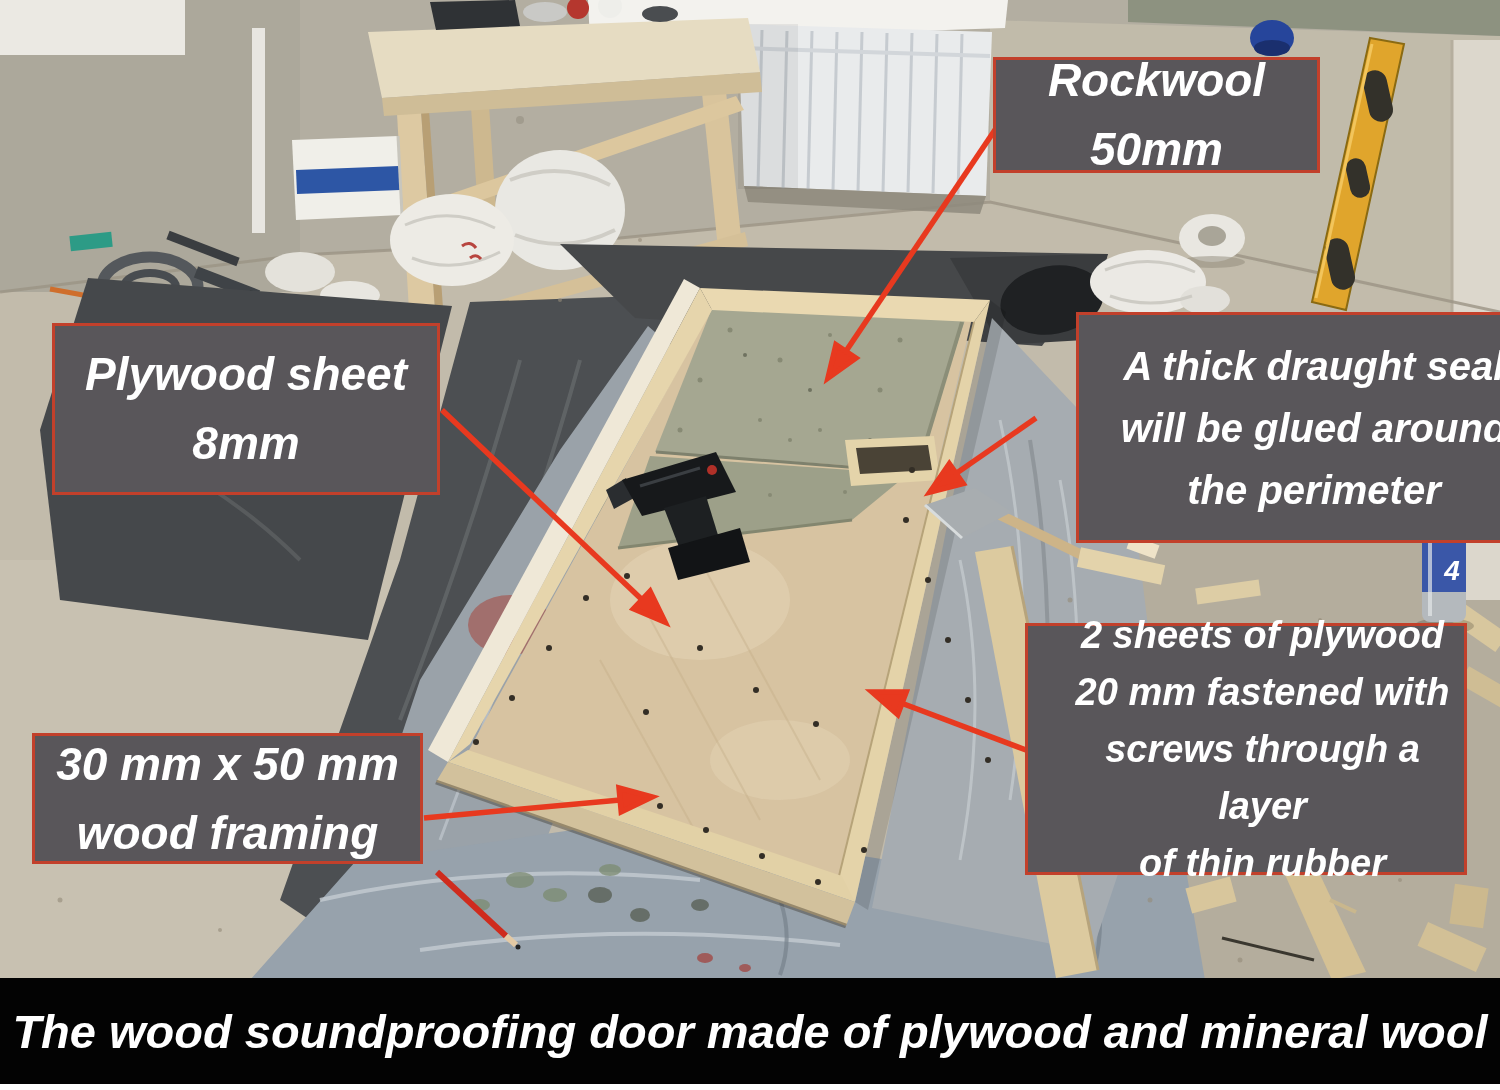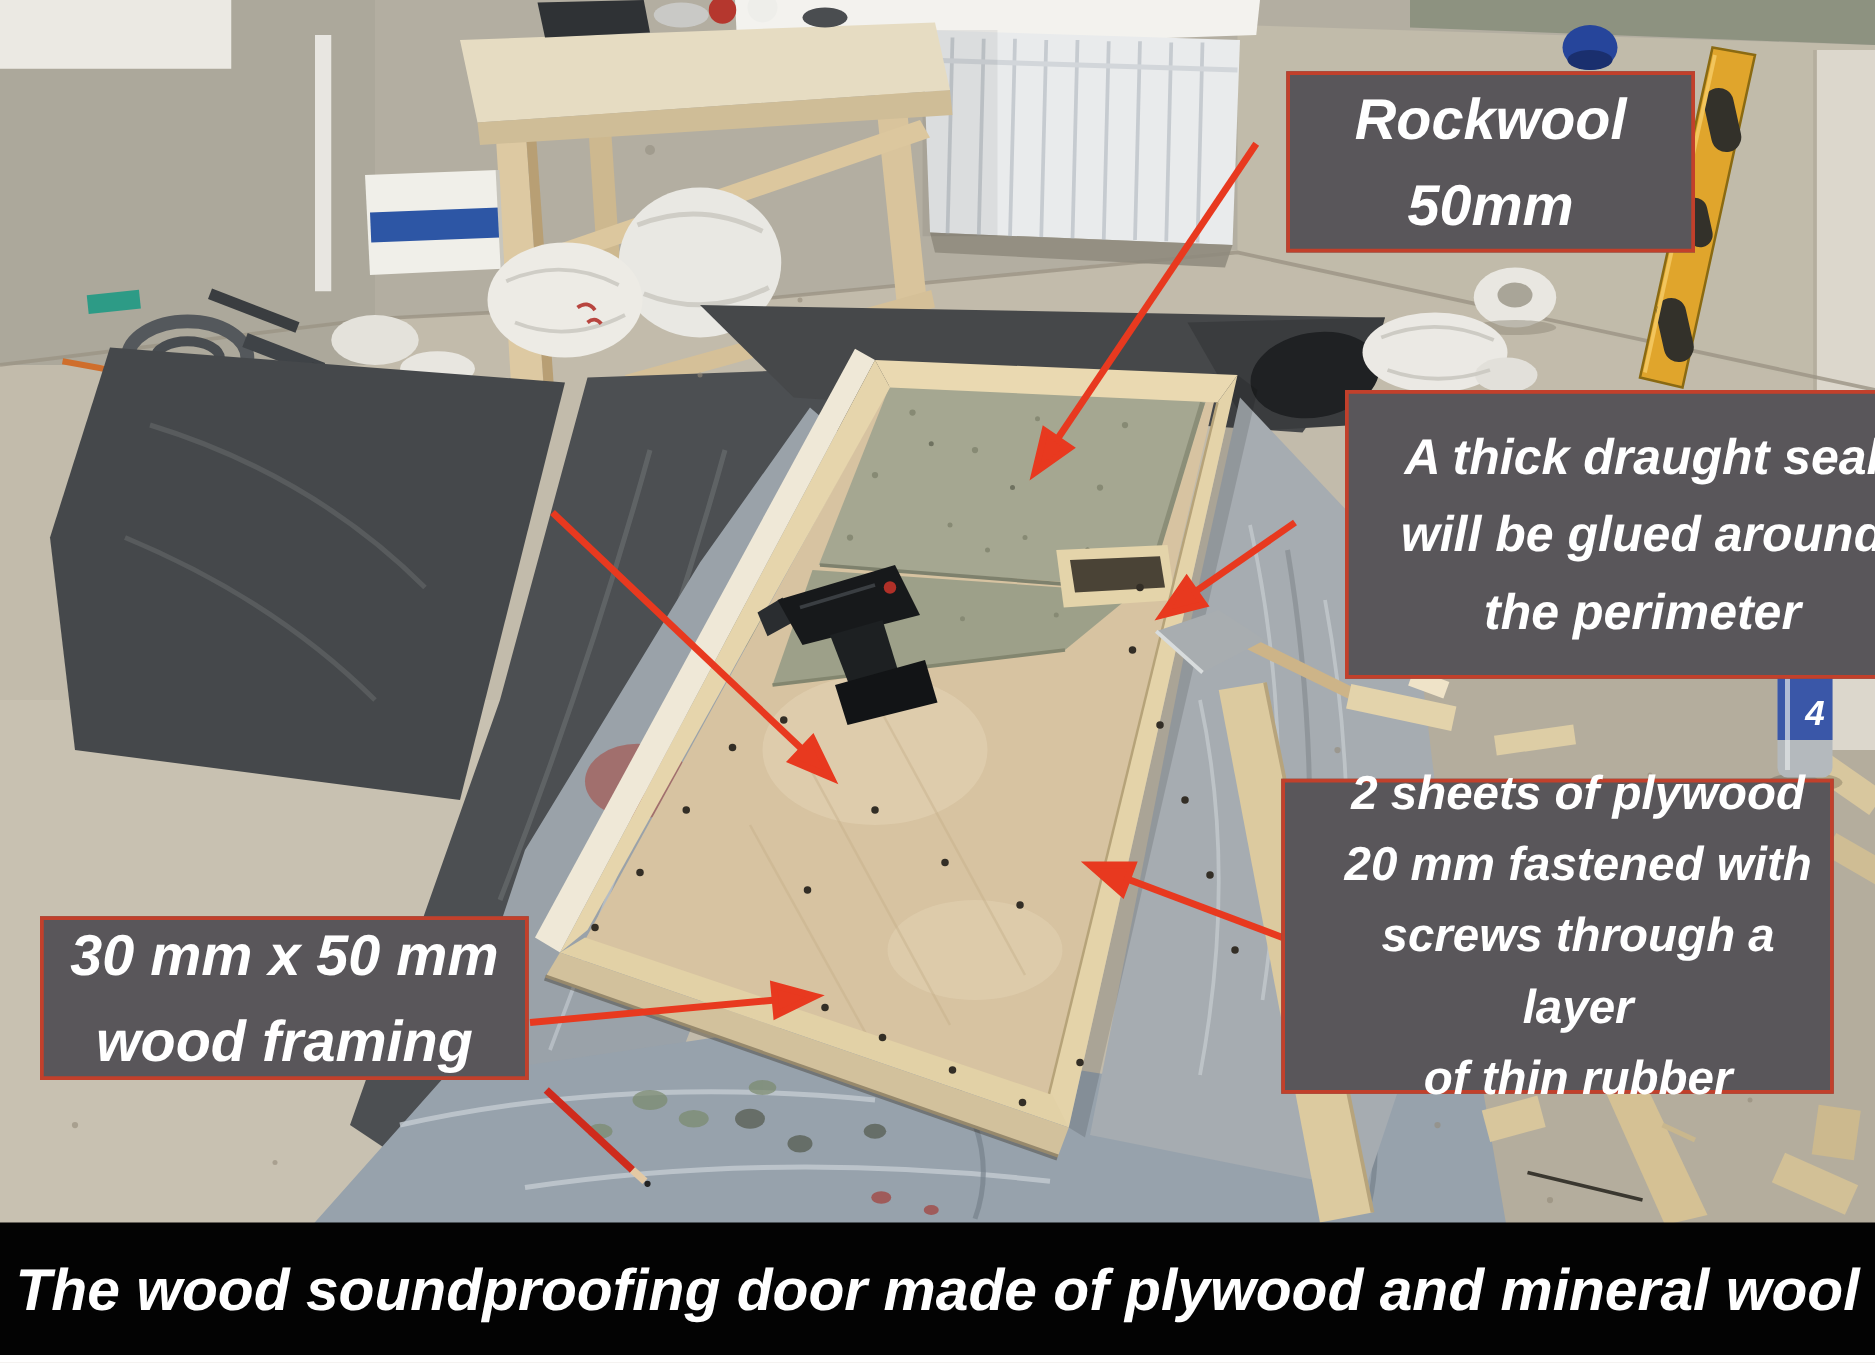--- a/index.html
+++ b/index.html
@@ -350,25 +350,29 @@
         <line x1="424" y1="818" x2="642" y2="798"></line>
         <path d="M0,0 L-32,-12 L-32,12 Z" transform="translate(652,797) rotate(-5.3)"></path>
       </g>
       <g>
         <line x1="1026" y1="750" x2="880" y2="695"></line>
         <path d="M0,0 L-32,-12 L-32,12 Z" transform="translate(872,692) rotate(200.6)"></path>
       </g>
     </g>
   </svg>
 
-  <div class="label-box lb-2line" style="left:993px;top:57px;width:327px;height:145px;margin-left:36px;">
+  <div class="label-box lb-2line" style="left:993px;top:57px;width:327px;height:116px;">
     <span>Rockwool
 50mm</span>
   </div>
 
+  <div class="label-box lb-2line" style="left:52px;top:323px;width:388px;height:172px;">
+    <span>Plywood sheet
+8mm</span>
+  </div>
 
   <div class="label-box lb-3line" style="left:1035px;top:312px;width:476px;height:231px;margin-left:41px;">
     <span>A thick draught seal
 will be glued around
 the perimeter</span>
   </div>
 
   <div class="label-box lb-2line" style="left:32px;top:733px;width:391px;height:131px;">
     <span>30 mm x 50 mm
 wood framing</span>

